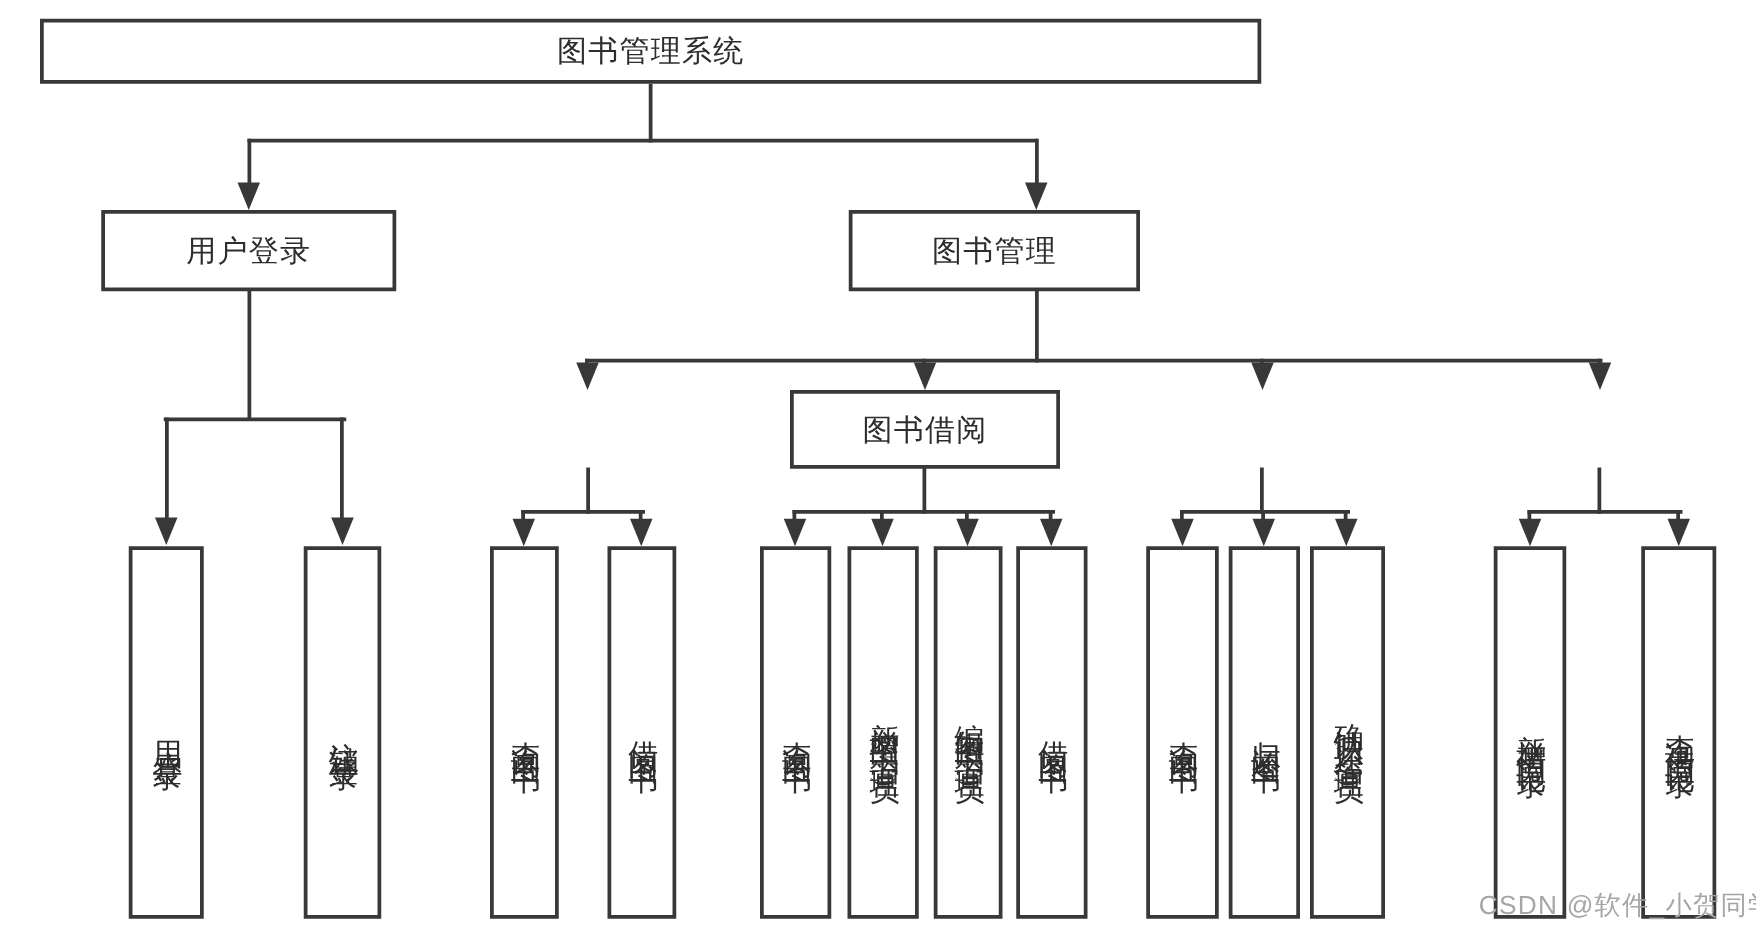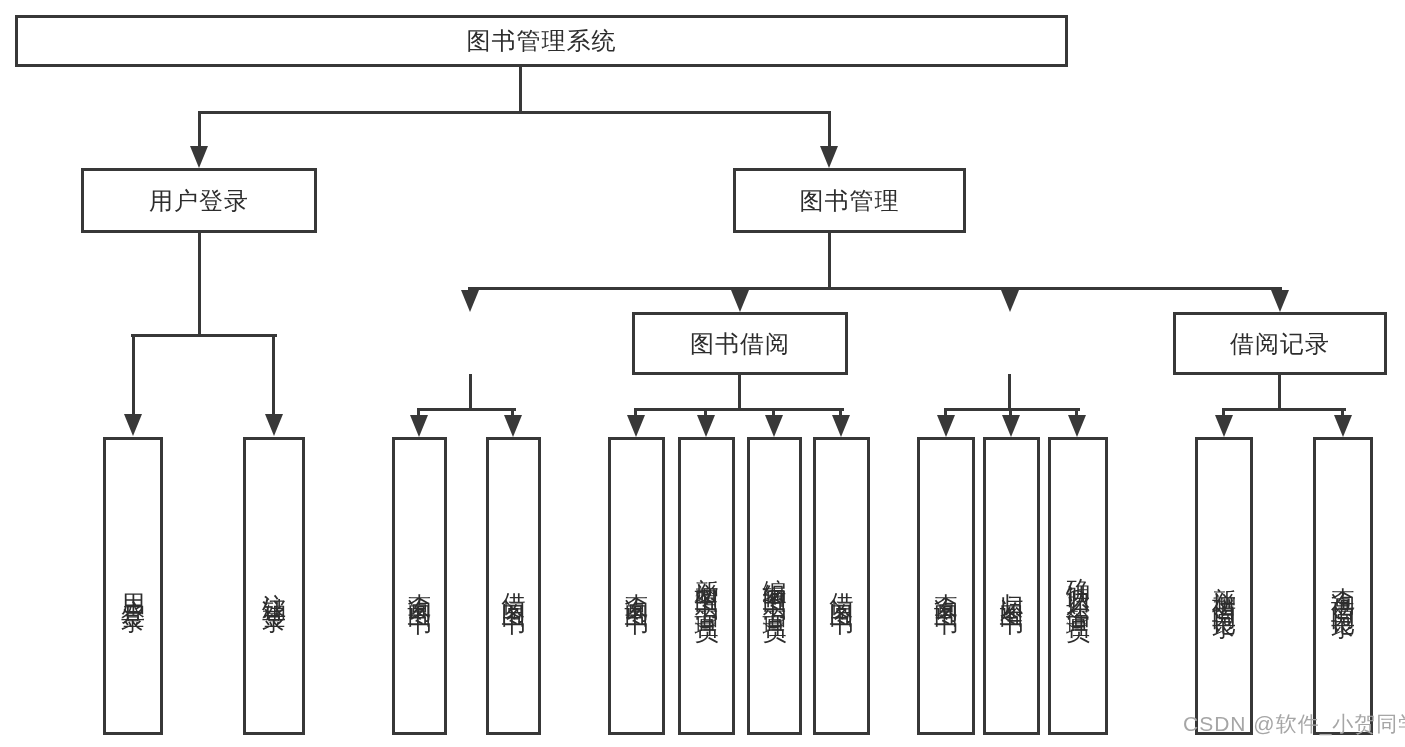--- a/index.html
+++ b/index.html
@@ -29,31 +29,30 @@
   .watermark{
     position:absolute;left:1183px;top:710px;z-index:9;
     font-size:21px;color:#a6a6a6;letter-spacing:1px;white-space:nowrap;
   }
 </style>
 </head>
 <body>
 
 <div id="stage">
 
-  <div class="hbox" style="left:15px;top:15px;width:1053px;height:52px;">图书管理系统</div>
+  <div class="hbox" style="left:32px;top:15px;width:977px;height:52px;">图书管理系统</div>
 
   <div class="hbox" style="left:81px;top:168px;width:236px;height:65px;">用户登录</div>
 
-  <div class="hbox" style="left:733px;top:168px;width:233px;height:65px;">图书管理</div>
+  <div class="hbox" style="left:679px;top:168px;width:233px;height:65px;">图书管理</div>
 
 
   <div class="hbox" style="left:632px;top:312px;width:216px;height:63px;">图书借阅</div>
 
 
-  <div class="hbox" style="left:1173px;top:312px;width:214px;height:63px;">借阅记录</div>
 
   <div class="vbox" style="left:103px;top:437px;width:60px;height:298px;">用户登录</div>
   <div class="vbox" style="left:243px;top:437px;width:62px;height:298px;">注销登录</div>
 
   <div class="vbox" style="left:392px;top:437px;width:55px;height:298px;">查询图书</div>
   <div class="vbox" style="left:486px;top:437px;width:55px;height:298px;">借阅图书</div>
 
   <div class="vbox" style="left:608px;top:437px;width:57px;height:298px;">查询图书</div>
   <div class="vbox" style="left:678px;top:437px;width:57px;height:298px;">新增图书（管理员）</div>
   <div class="vbox" style="left:747px;top:437px;width:55px;height:298px;">编辑图书（管理员）</div>

